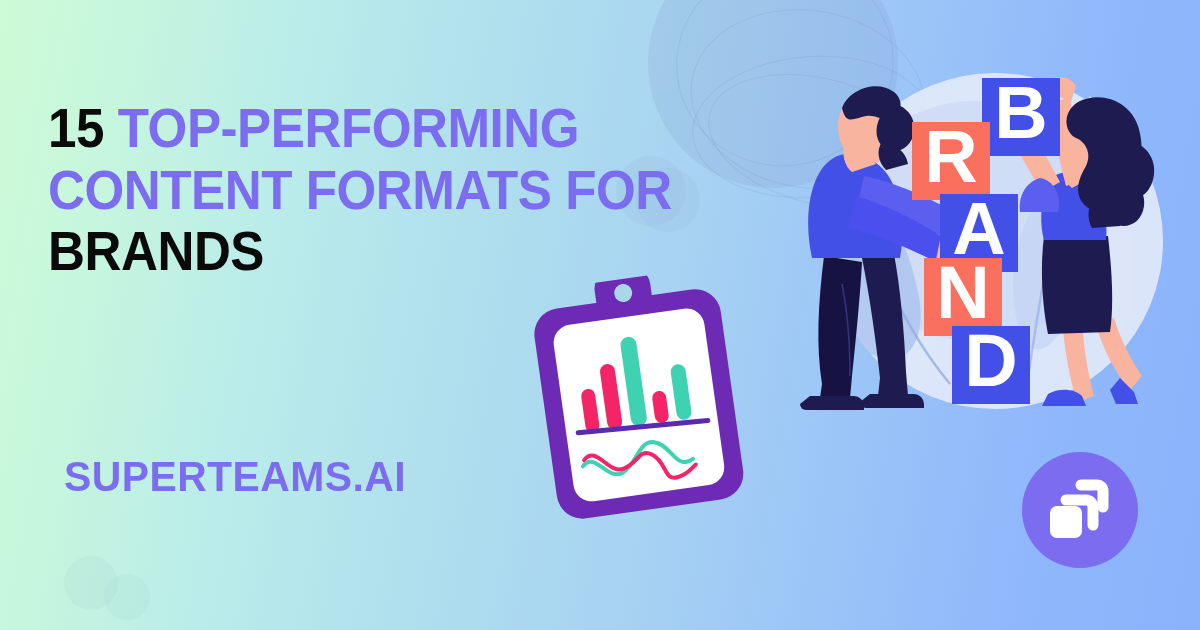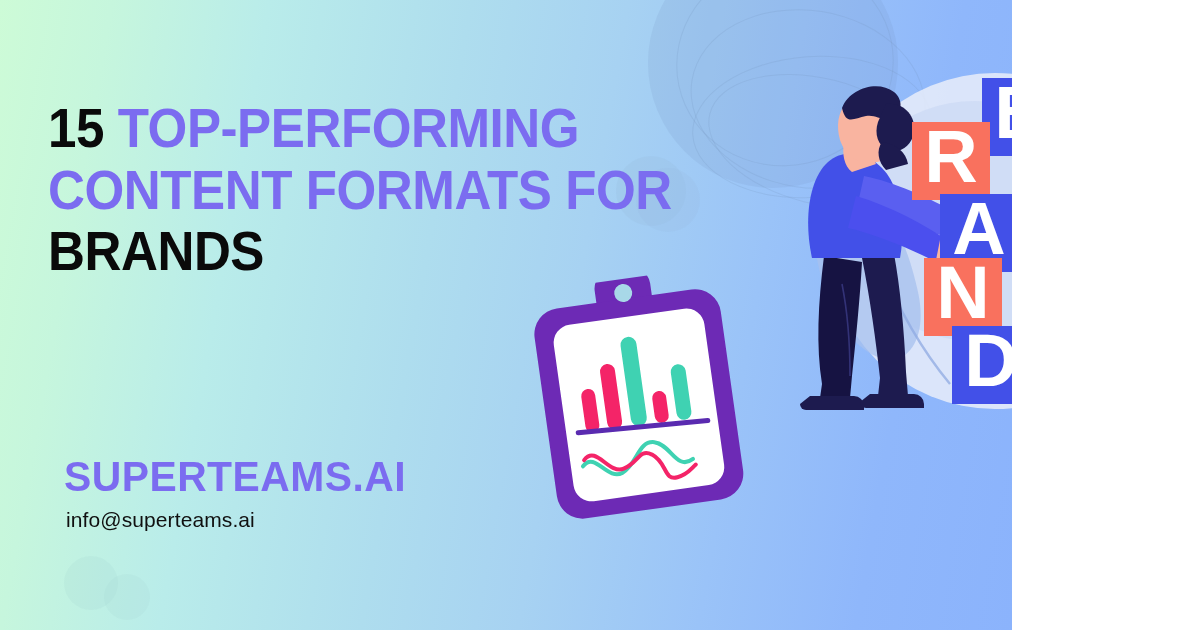--- a/index.html
+++ b/index.html
@@ -5,21 +5,21 @@
   * { margin:0; padding:0; box-sizing:border-box; }
 
   html, body {
     width:1200px; height:630px;
     overflow:hidden;
     font-family:"Liberation Sans", sans-serif;
   }
 
   #canvas {
     position:relative;
-    width:1012px; height:630px;
+    width:1200px; height:630px;
     background:linear-gradient(100deg,
       #cdfbd7 0%,
       #c6f6dd 10%,
       #b9ecea 24%,
       #aeddee 42%,
       #a7d2f2 56%,
       #9ac3f8 72%,
       #8fb7fb 86%,
       #8bb3fc 100%);
     overflow:hidden;
@@ -106,21 +106,20 @@
   <div class="deco soft1"></div>
   <div class="deco soft2"></div>
   <div class="deco soft3"></div>
   <div class="deco soft4"></div>
   <div class="deco soft5"></div>
   <div class="deco soft6"></div>
 
   <h1 class="headline"><span class="hl-count">15 </span><span class="hl-accent">TOP-PERFORMING CONTENT FORMATS FOR </span><span class="hl-tail">BRANDS</span></h1>
 
   <div class="brandmark">SUPERTEAMS.AI</div>
-  <div class="brandmail">info@superteams.ai</div>
 
   <div class="logo-badge">
     <span>
       <svg width="64" height="64" viewBox="0 0 64 64">
         <rect x="2" y="28" width="32" height="32" rx="7" fill="#ffffff"></rect>
         <path d="M18 22 h20 a7 7 0 0 1 7 7 v18" fill="none" stroke="#ffffff" stroke-width="11" stroke-linecap="round" stroke-linejoin="round"></path>
         <path d="M33 7 h16 a6 6 0 0 1 6 6 v16" fill="none" stroke="#ffffff" stroke-width="11" stroke-linecap="round" stroke-linejoin="round"></path>
       </svg>
     </span>
   </div>

